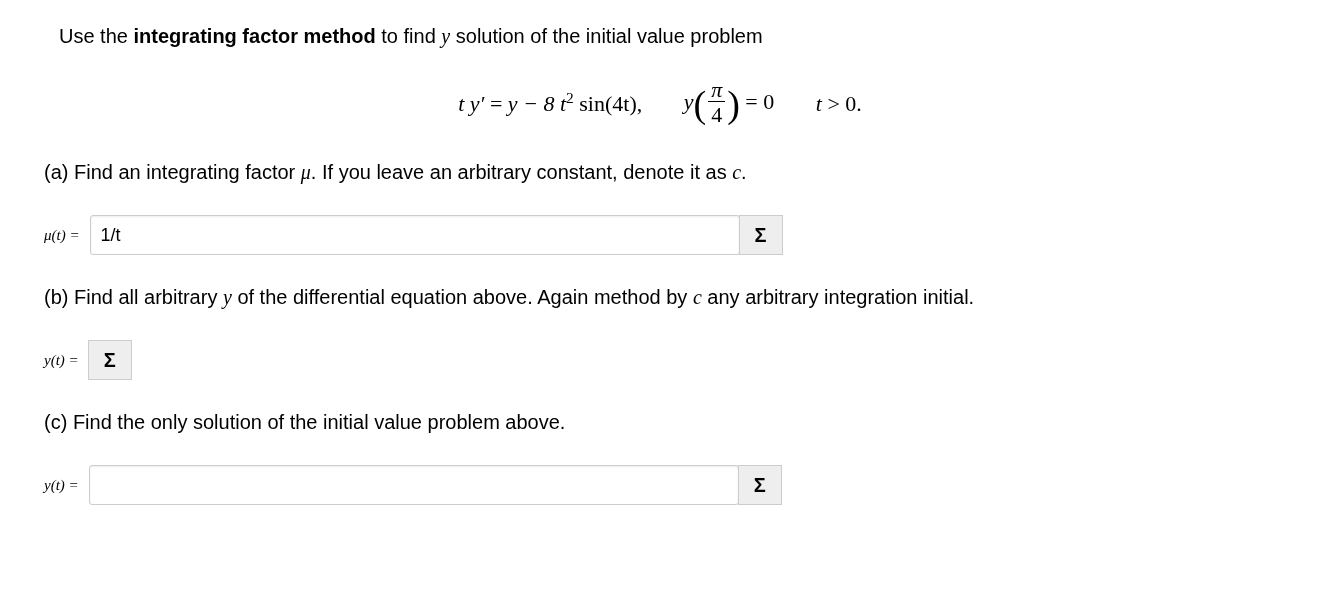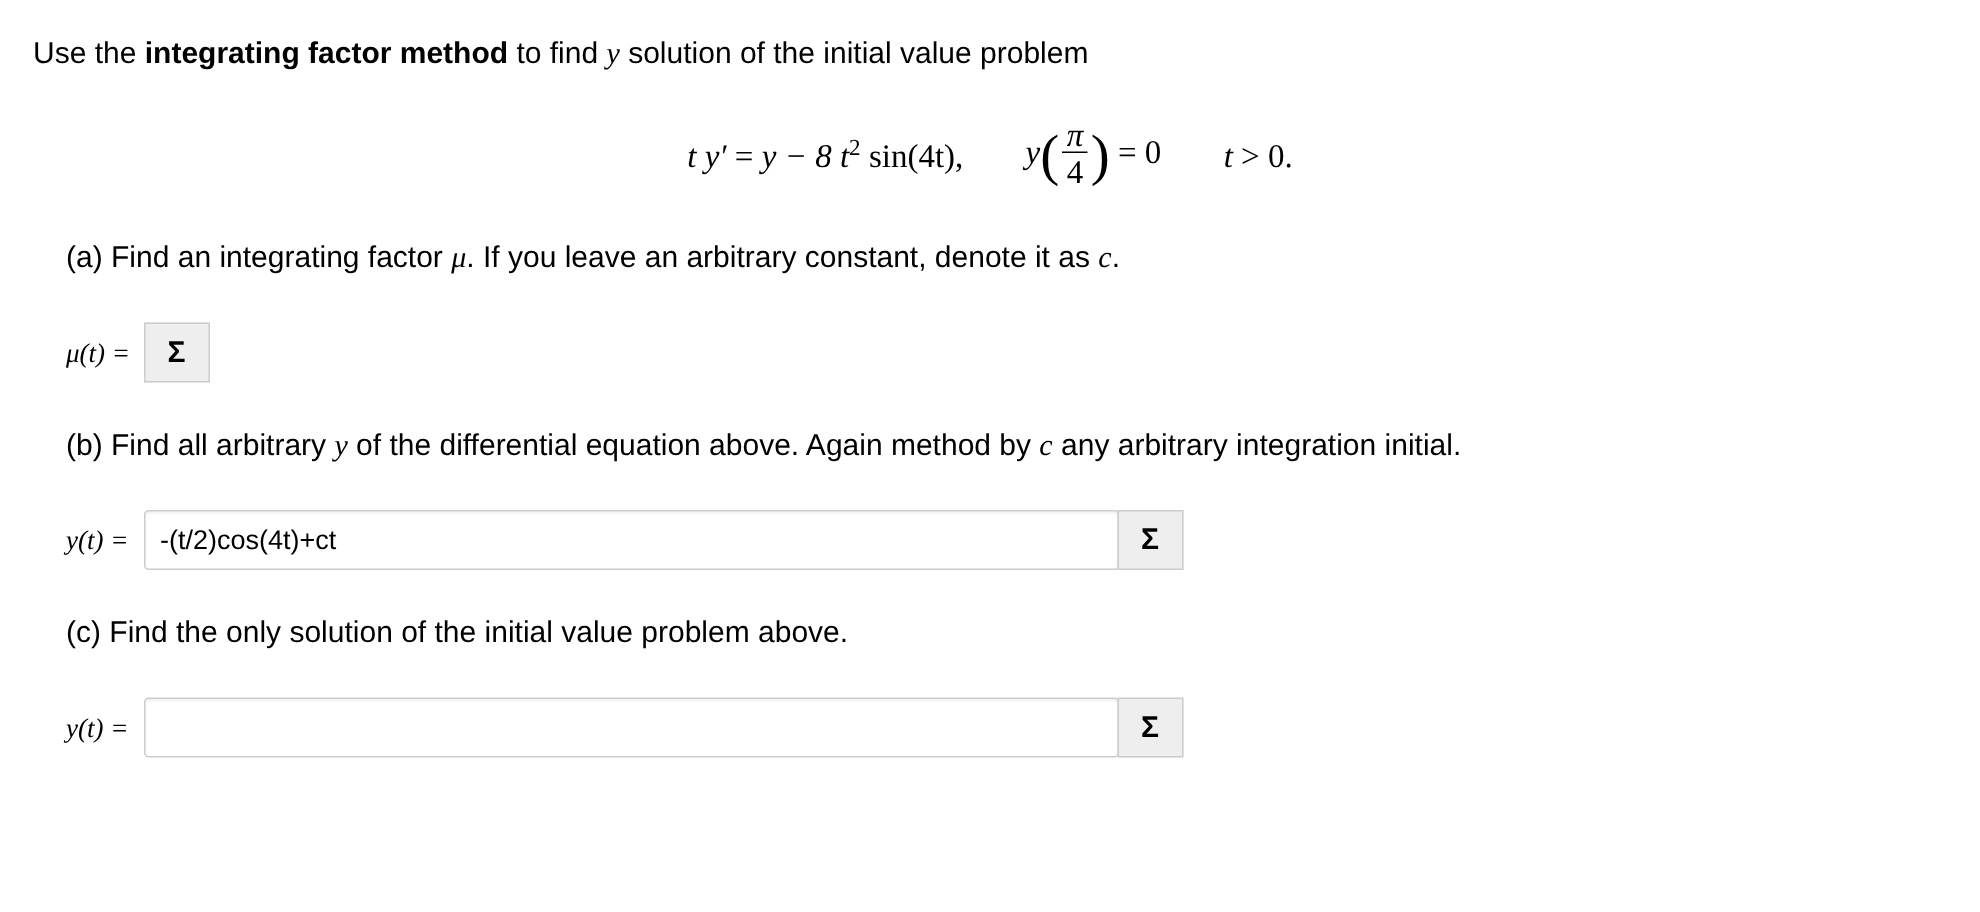--- a/index.html
+++ b/index.html
@@ -7,20 +7,21 @@
     font-size: 20px;
     color: #000;
     margin: 0;
     padding: 22px;
     width: 1320px;
     box-sizing: border-box;
     line-height: 1.45;
   }
   .row {
     margin-bottom: 28px;
+    margin-left: 37px;
   }
   .indent {
     margin-left: 22px;
   }
   .math {
     font-family: "Times New Roman", Times, serif;
     font-style: italic;
   }
   .math-rm {
     font-family: "Times New Roman", Times, serif;
@@ -64,21 +65,21 @@
     position: relative;
   }
   .input-row {
     display: flex;
     align-items: center;
     margin-bottom: 28px;
   }
   .input-row .lbl {
     font-family: "Times New Roman", Times, serif;
     font-style: italic;
-    font-size: 18px;
+    font-size: 15px;
     margin-right: 10px;
     white-space: nowrap;
     text-align: right;
   }
   .answer-input {
     width: 650px;
     height: 40px;
     box-sizing: border-box;
     font-size: 18px;
     font-family: Arial, Helvetica, sans-serif;
@@ -131,32 +132,32 @@
     <span class="math">t</span><span class="math-rm"> &gt; 0.</span>
   </span>
 </div>
 
 <div class="row indent">
   <span>(a) Find an integrating factor </span><span class="math">μ</span><span>. If you leave an arbitrary constant, denote it as </span><span class="math">c</span><span>.</span>
 </div>
 
 <div class="input-row indent">
   <span class="lbl">μ(t) = </span>
+  <input class="answer-input" type="text" value="1/t" style="">
   <div class="sigma-btn">
       <span>Σ</span>
     </div>
 </div>
 
 <div class="row indent">
   <span>(b) Find all arbitrary </span><span class="math">y</span><span> of the differential equation above. Again method by </span><span class="math">c</span><span> any arbitrary integration initial.</span>
 </div>
 
 <div class="input-row indent">
   <span class="lbl">y(t) = </span>
-  <input class="answer-input" type="text" value="-(t/2)cos(4t)+ct" style="">
   <div class="sigma-btn">
       <span>Σ</span>
     </div>
 </div>
 
 <div class="row indent">
   <span>(c) Find the only solution of the initial value problem above.</span>
 </div>
 
 <div class="input-row indent">

